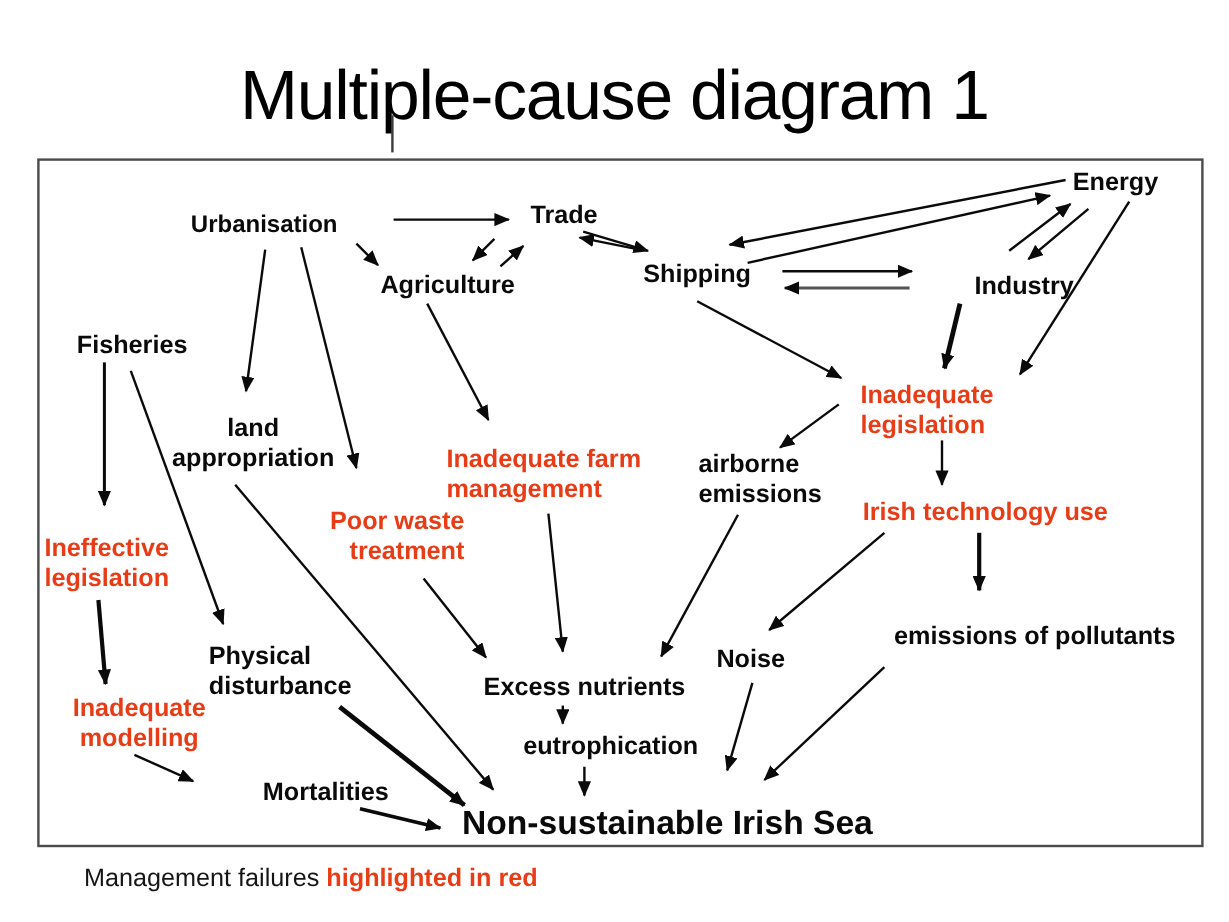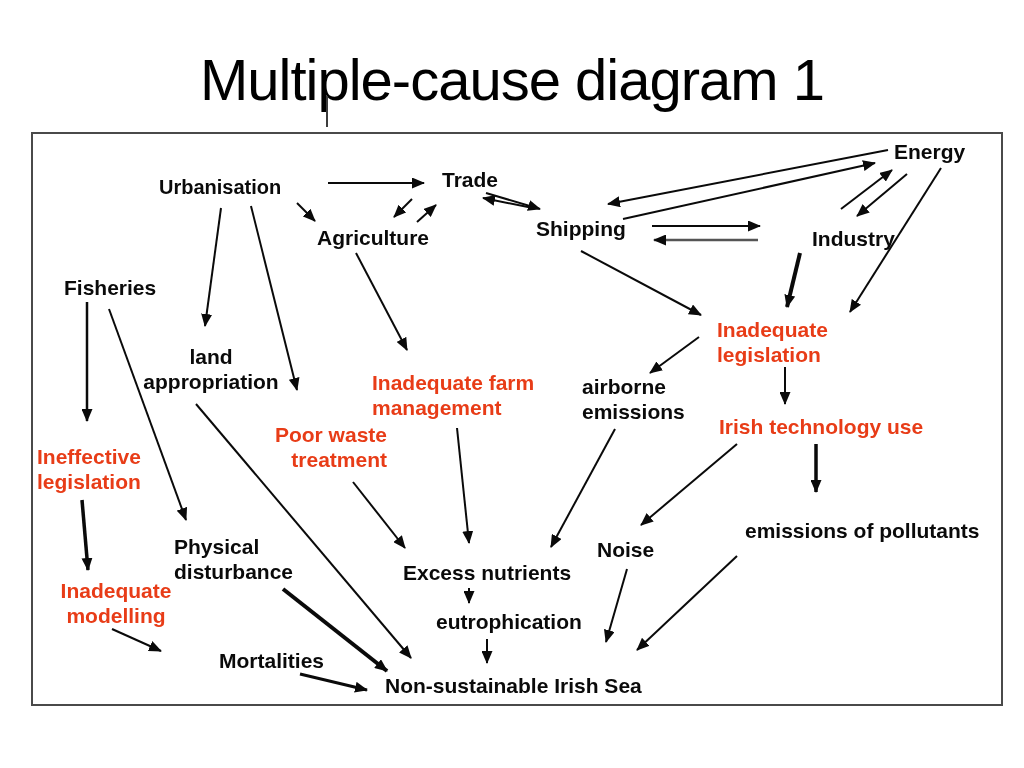--- a/index.html
+++ b/index.html
@@ -108,17 +108,20 @@
 legislation</div>
       <div class="node" style="left: 174px; top: 534px;">Physical
 disturbance</div>
       <div class="node" style="left: 403px; top: 560px;">Excess nutrients</div>
       <div class="node" style="left: 597px; top: 537px;">Noise</div>
       <div class="node" style="left: 717px; top: 518px; margin-left: 28px;">emissions of pollutants</div>
       <div class="node bold red" style="left: 52px; top: 578px; width: 128px; text-align: center;">Inadequate
 modelling</div>
       <div class="node" style="left: 436px; top: 609px;">eutrophication</div>
       <div class="node" style="left: 182px; top: 648px; margin-left: 37px;">Mortalities</div>
-      <div class="node bold" style="left: 385px; top: 673px; font-size: 21px;">Non-sustainable Irish Sea</div>
+      <div class="node bold" style="left: 385px; top: 673px; font-size: 28px;">Non-sustainable Irish Sea</div>
     </div>
 
+  <div class="caption">
+    <span>Management failures </span><span class="hl">highlighted in red</span>
+  </div>
 
 </div>
 
 </body></html>

